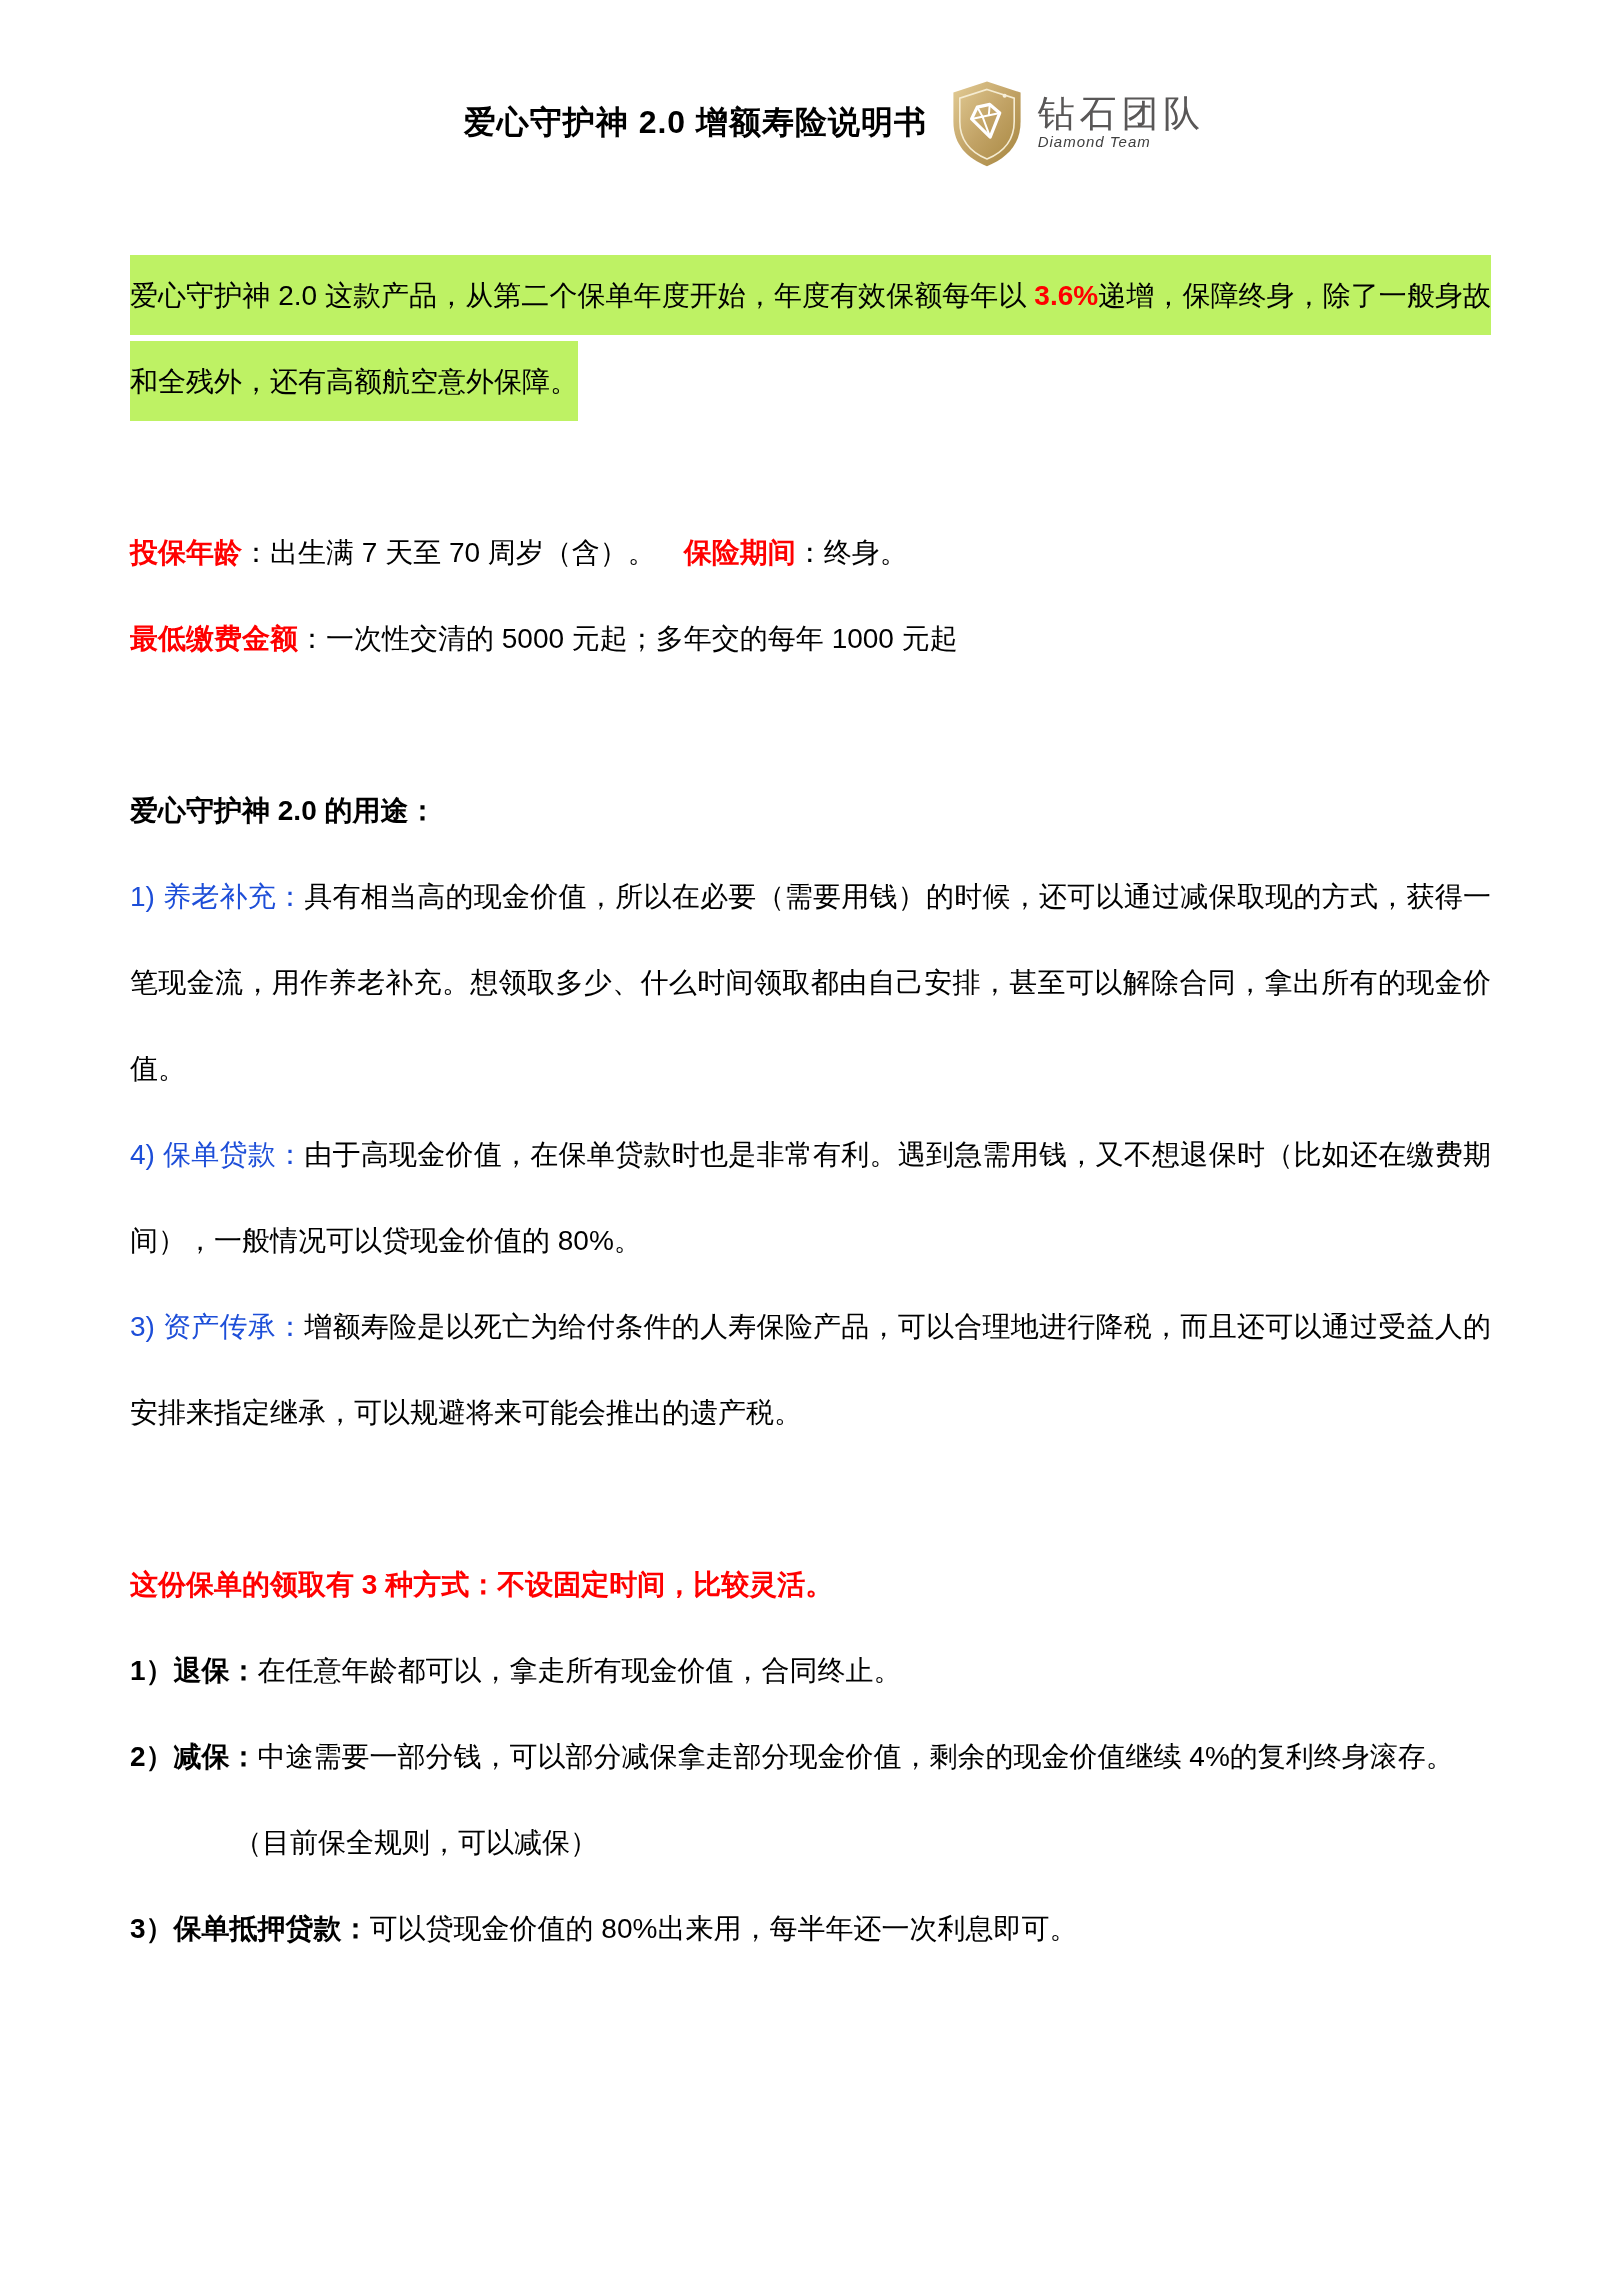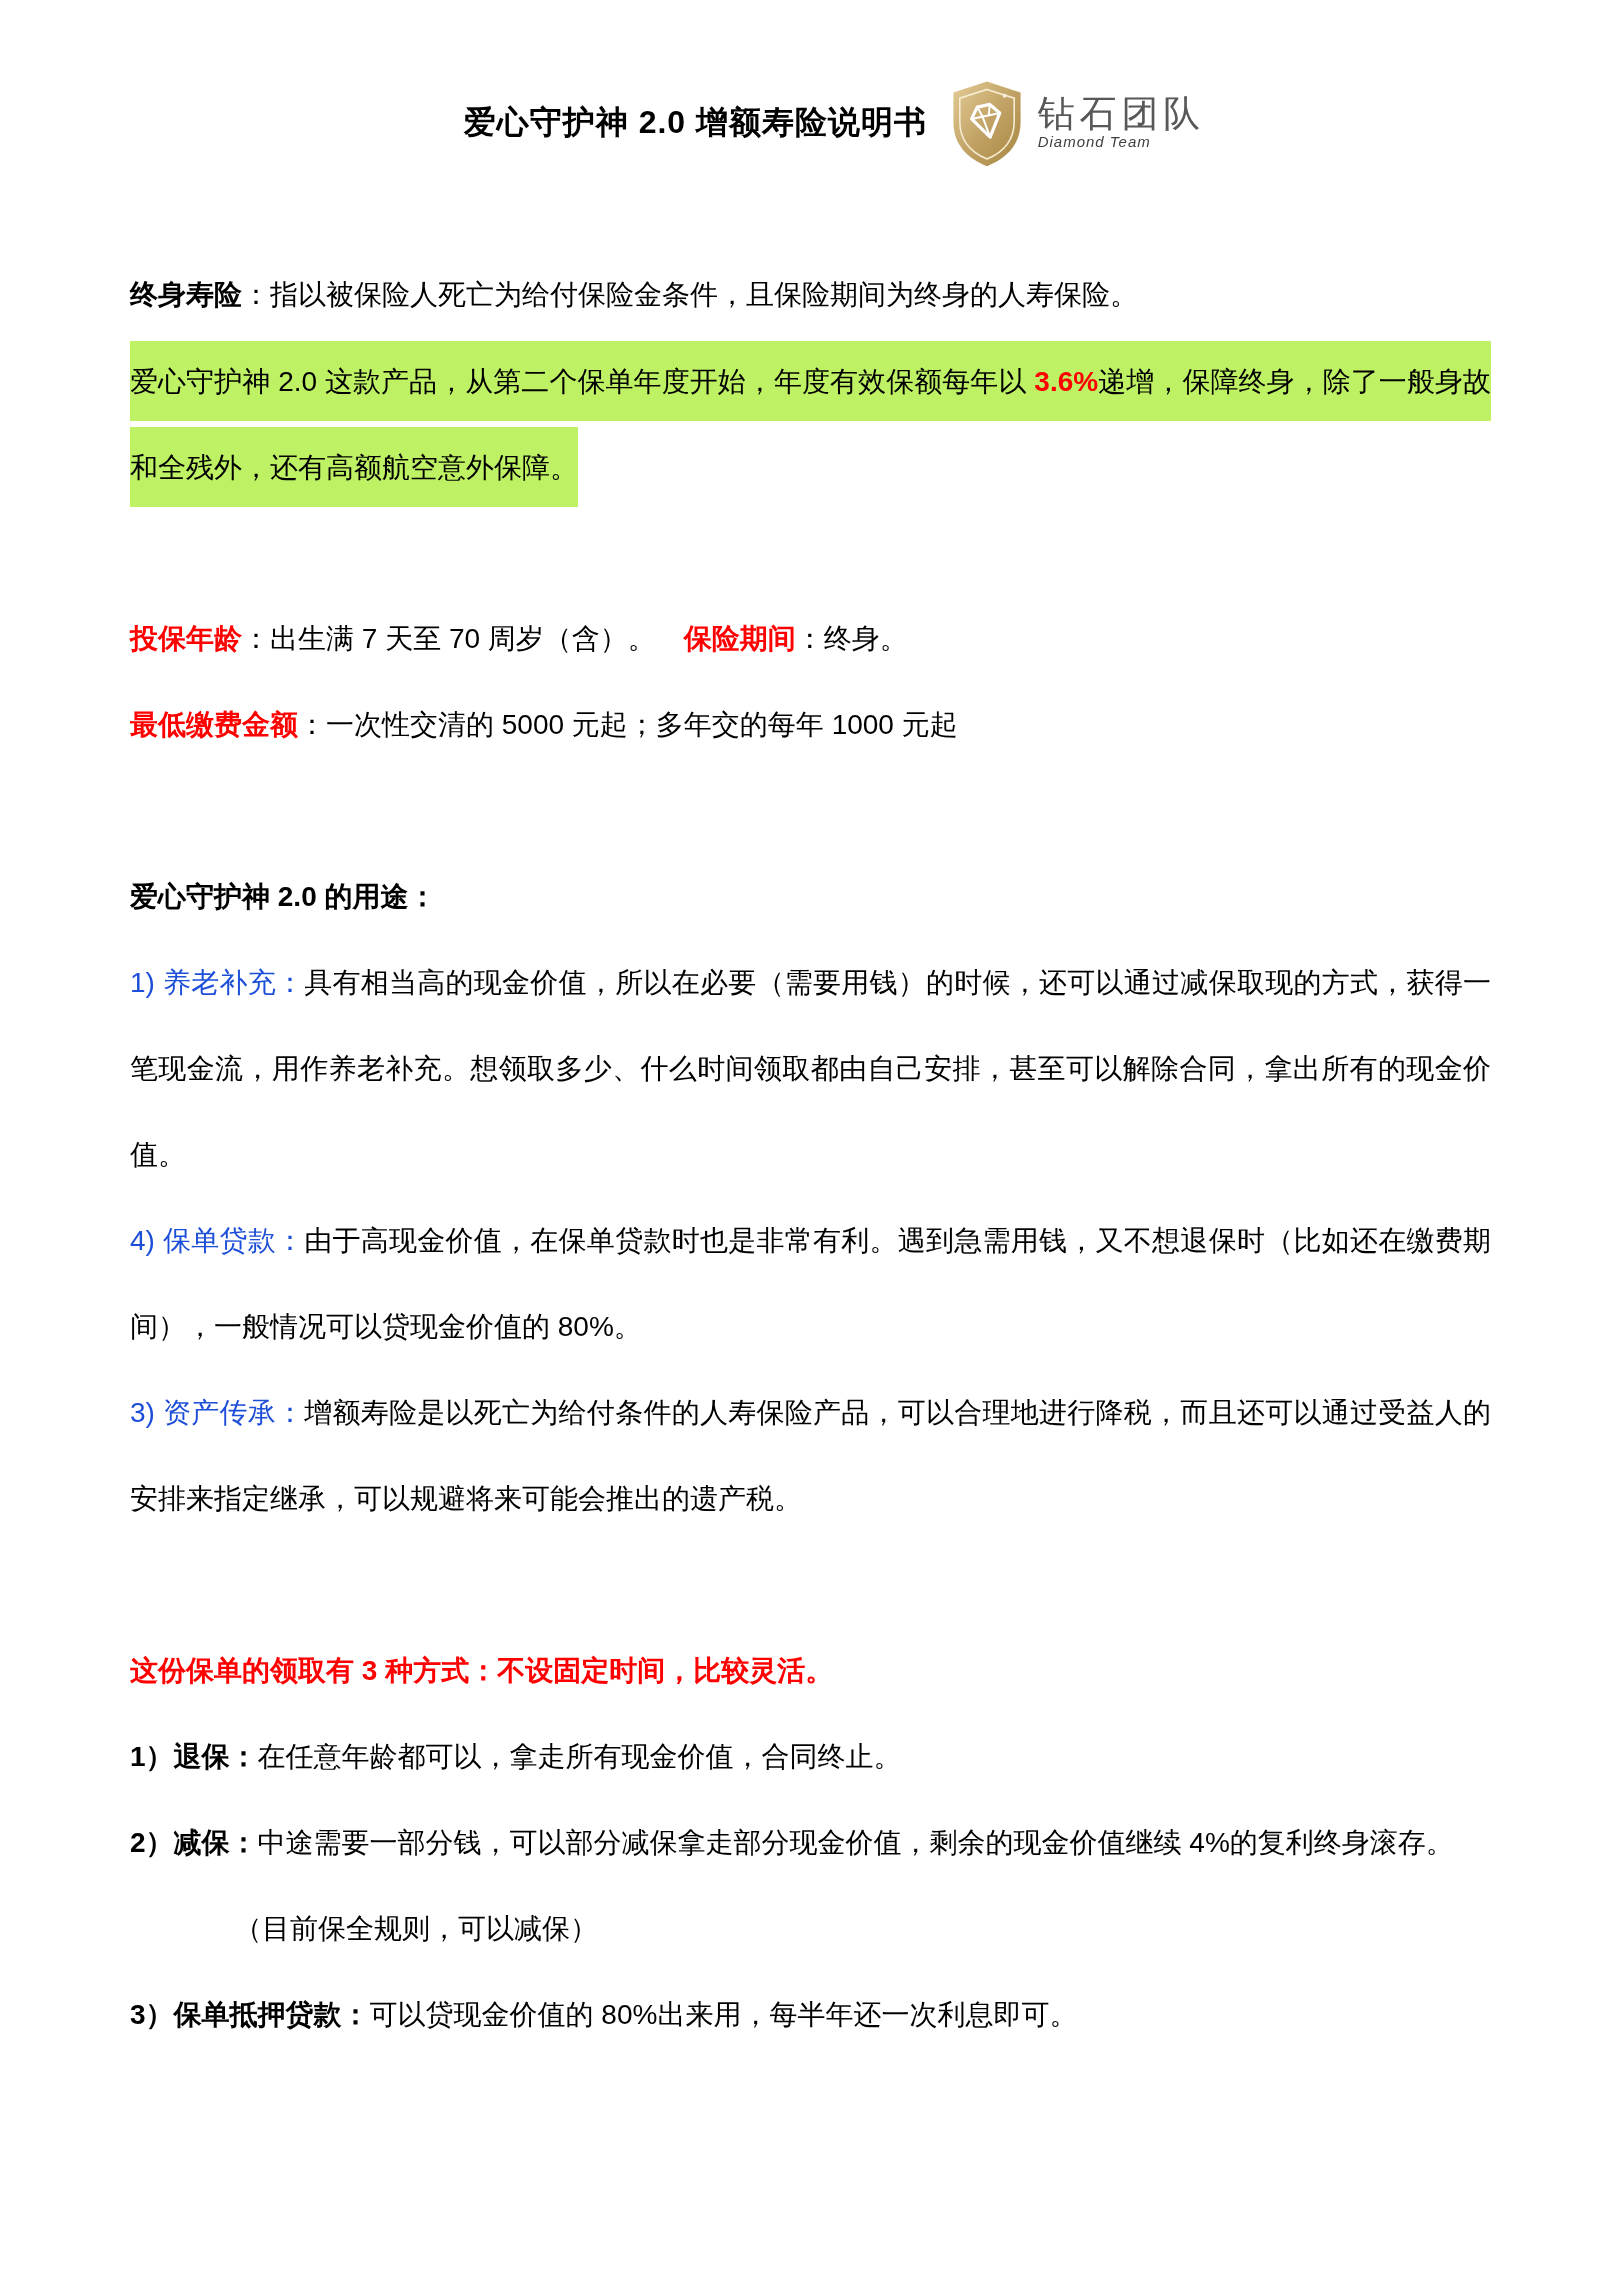--- a/index.html
+++ b/index.html
@@ -56,21 +56,20 @@
       </svg>
       <div class="logo-text">
         <span class="logo-cn">钻石团队</span>
         <span class="logo-en">Diamond Team</span>
       </div>
     </div>
   </header>
 
   <main class="bodytext">
 
-    <p class="line"><span class="b">终身寿险</span><span>：指以被保险人死亡为给付保险金条件，且保险期间为终身的人寿保险。</span></p>
 
 
     <p class="line"><mark class="hl"><span>爱心守护神 2.0 这款产品，从第二个保单年度开始，年度有效保额每年以 </span><span class="redb">3.6%</span><span>递增，保障终身，除了一般身故和全残外，还有高额航空意外保障。</span></mark></p>
 
     <p class="line gap"><span class="redb">投保年龄</span><span>：出生满 7 天至 70 周岁（含）。　</span><span class="redb">保险期间</span><span>：终身。</span></p>
 
 
     <p class="line"><span class="redb">最低缴费金额</span><span>：一次性交清的 5000 元起；多年交的每年 1000 元起</span></p>
 
     <p class="line gap b"><span>爱心守护神 2.0 的用途：</span></p>

